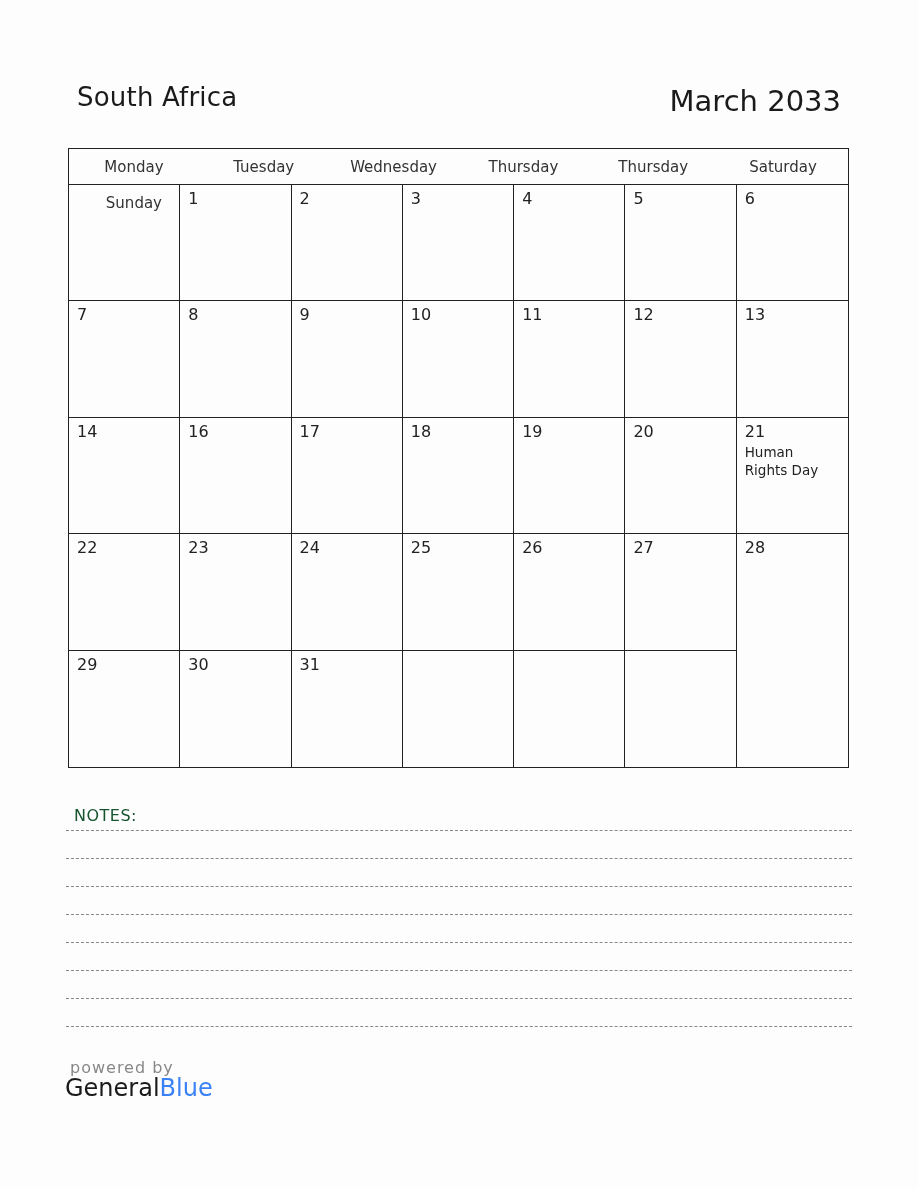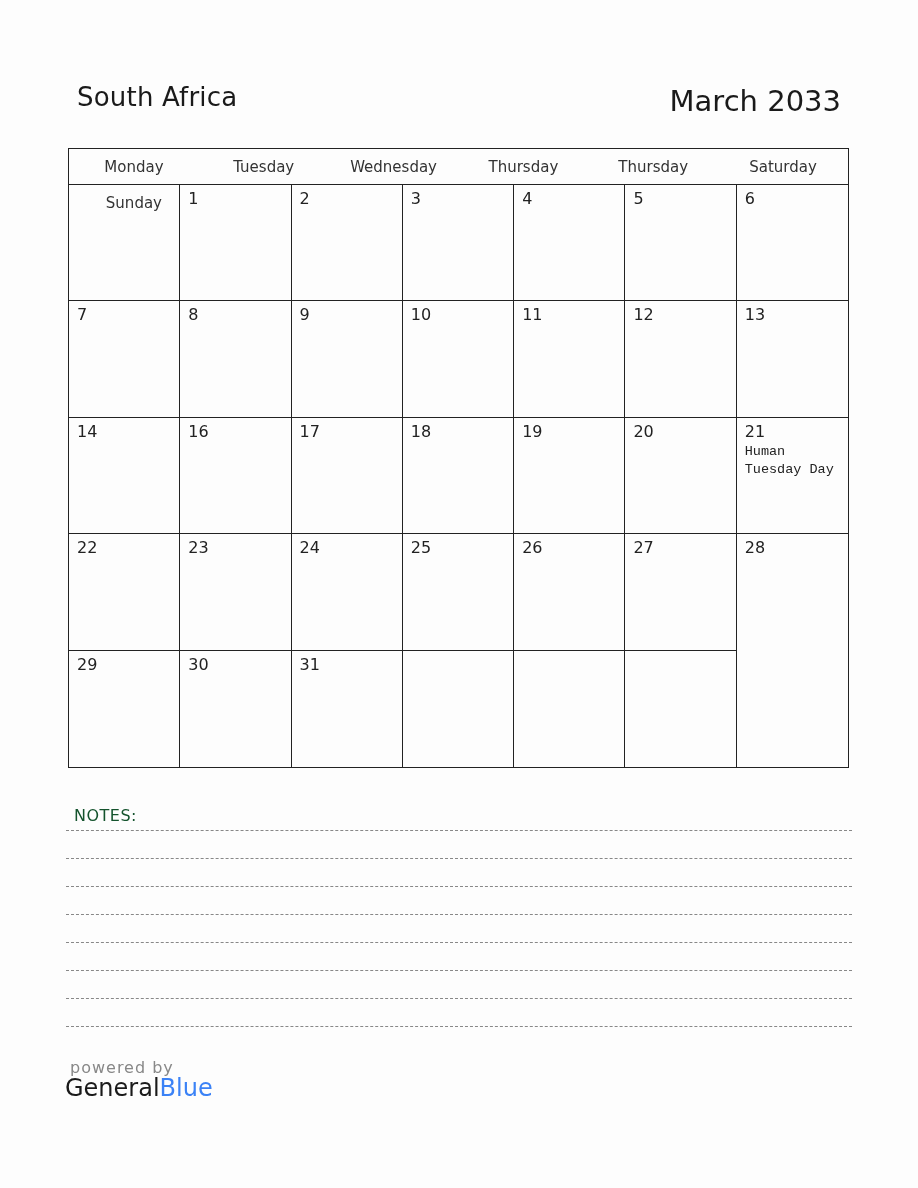--- a/index.html
+++ b/index.html
@@ -32,21 +32,21 @@
     grid-template-rows: repeat(5, 1fr);
     height: calc(100% - 36px);
   }
   .cell {
     border-right: 1px solid #222; border-bottom: 1px solid #222;
     padding: 4px 8px; position: relative;
   }
   .cell:nth-child(7n) { border-right: none; }
   .cell:nth-last-child(-n+7) { border-bottom: none; }
   .day-num { font-size: 16px; color: #222; display: block; line-height: 20px; }
-  .holiday { font-size: 13.5px; color: #222; line-height: 18px; margin-top: 1px; display: block; font-family: Liberation Mono, monospace; }
+  .holiday { font-size: 13.5px; color: #222; line-height: 18px; margin-top: 1px; display: block; }
 
   .notes-label {
     position: absolute; left: 74px; top: 806px;
     font-size: 16px; color: #14532d; letter-spacing: 0.5px;
   }
   .notes-line {
     position: absolute; left: 66px; width: 786px; height: 0;
     border-top: 1px dashed #888;
   }
 
@@ -137,21 +137,21 @@
     <div class="cell">
         <span class="day-num">19</span>
       </div>
     <div class="cell">
         <span class="day-num">20</span>
       </div>
 
     <div class="cell">
       <span class="day-num">21</span>
       <span class="holiday">Human</span>
-      <span class="holiday" style="margin-top:0">Tuesday Day</span>
+      <span class="holiday" style="margin-top:0">Rights Day</span>
     </div>
     <div class="cell">
         <span class="day-num">22</span>
       </div>
     <div class="cell">
         <span class="day-num">23</span>
       </div>
     <div class="cell">
         <span class="day-num">24</span>
       </div>

